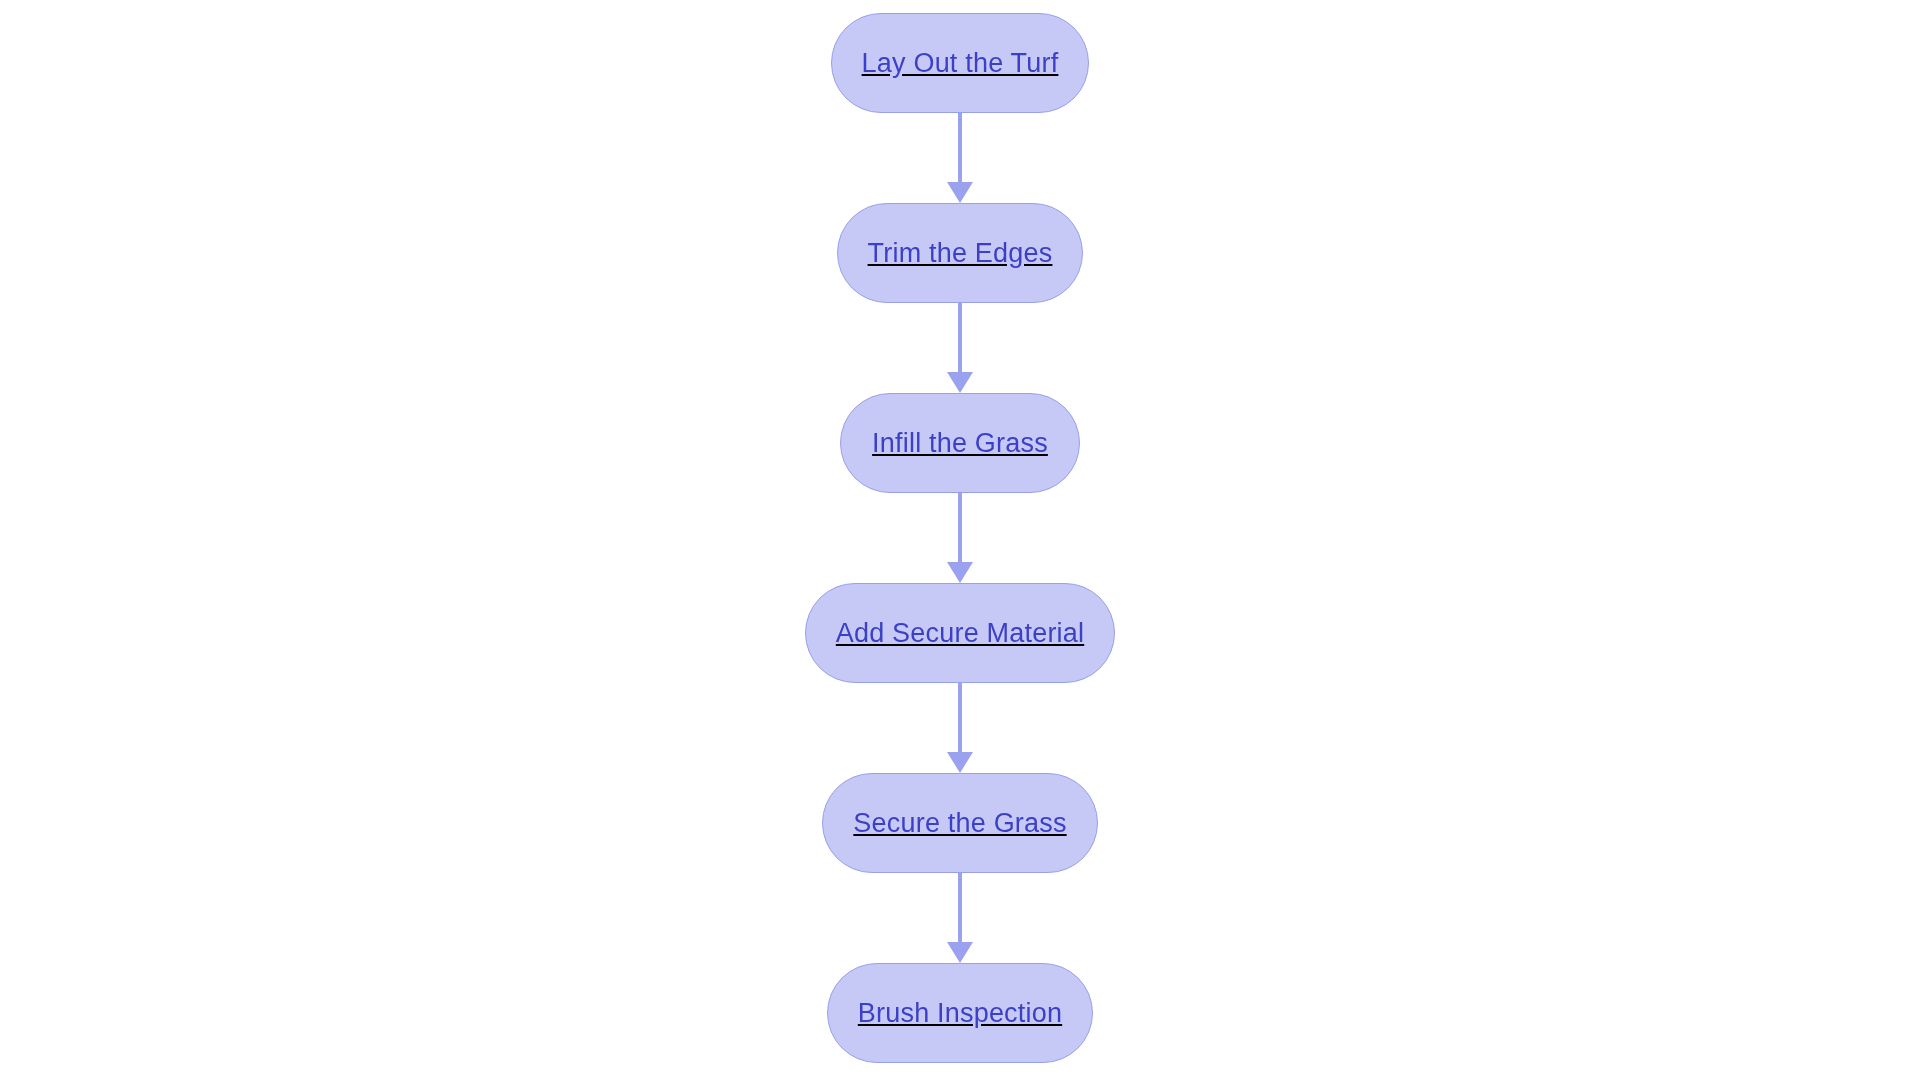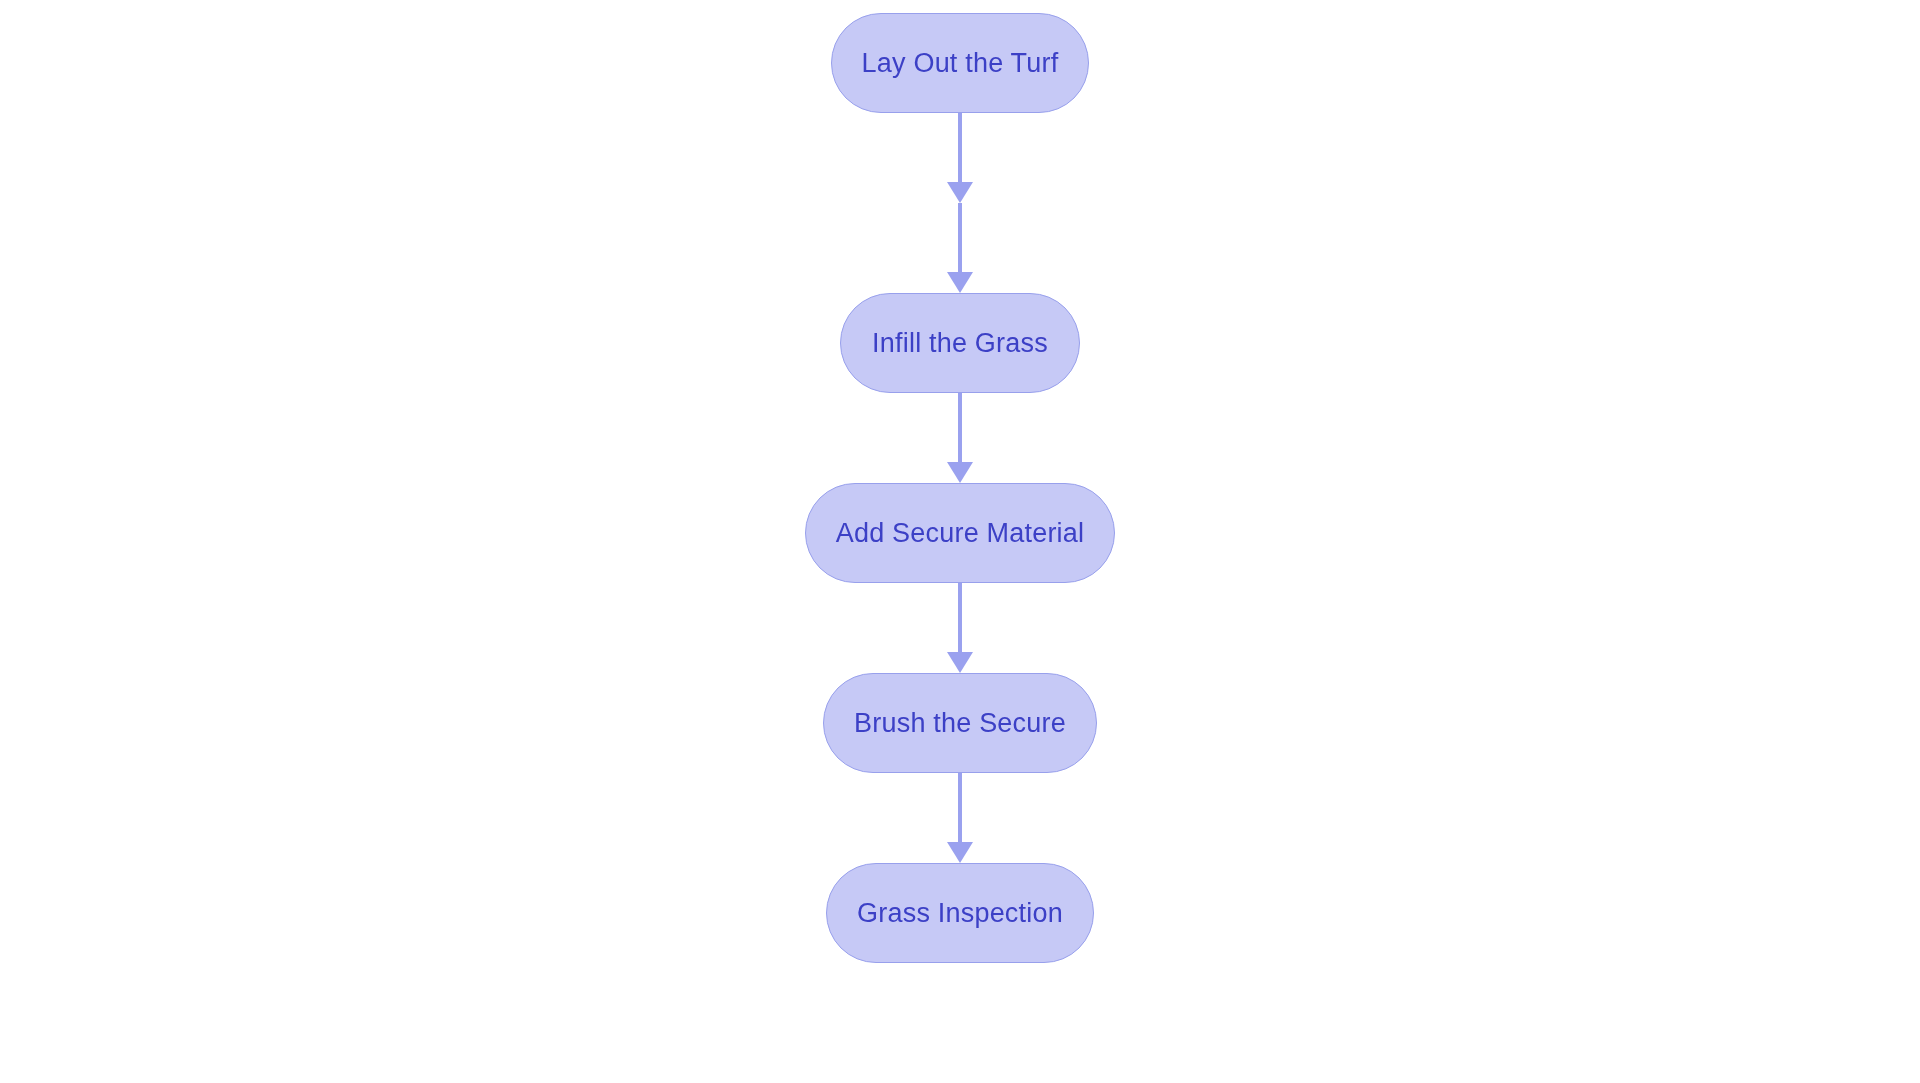--- a/index.html
+++ b/index.html
@@ -17,20 +17,21 @@
     font-family: "Liberation Sans", sans-serif;
     overflow: hidden;
   }
   .canvas {
     width: 1920px;
     height: 1083px;
     display: flex;
     flex-direction: column;
     align-items: center;
     padding-top: 13px;
+    text-decoration: underline;
   }
   .node {
     height: 100px;
     min-width: 240px;
     padding: 0 30px;
     display: inline-flex;
     align-items: center;
     justify-content: center;
     background: var(--node-fill);
     border: 1.5px solid var(--node-border);
@@ -72,20 +73,23 @@
 
   <div class="node">
     <span class="node-label">Lay Out the Turf</span>
   </div>
 
   <div class="arrow">
     <div class="arrow-line"></div>
     <div class="arrow-head"></div>
   </div>
 
+  <div class="node">
+    <span class="node-label">Trim the Edges</span>
+  </div>
 
   <div class="arrow">
     <div class="arrow-line"></div>
     <div class="arrow-head"></div>
   </div>
 
   <div class="node">
     <span class="node-label">Infill the Grass</span>
   </div>
 
@@ -97,25 +101,25 @@
   <div class="node">
     <span class="node-label">Add Secure Material</span>
   </div>
 
   <div class="arrow">
     <div class="arrow-line"></div>
     <div class="arrow-head"></div>
   </div>
 
   <div class="node">
-    <span class="node-label">Brush the Secure</span>
+    <span class="node-label">Secure the Grass</span>
   </div>
 
   <div class="arrow">
     <div class="arrow-line"></div>
     <div class="arrow-head"></div>
   </div>
 
   <div class="node">
-    <span class="node-label">Grass Inspection</span>
+    <span class="node-label">Brush Inspection</span>
   </div>
 
 </div>
 
 </body></html>

